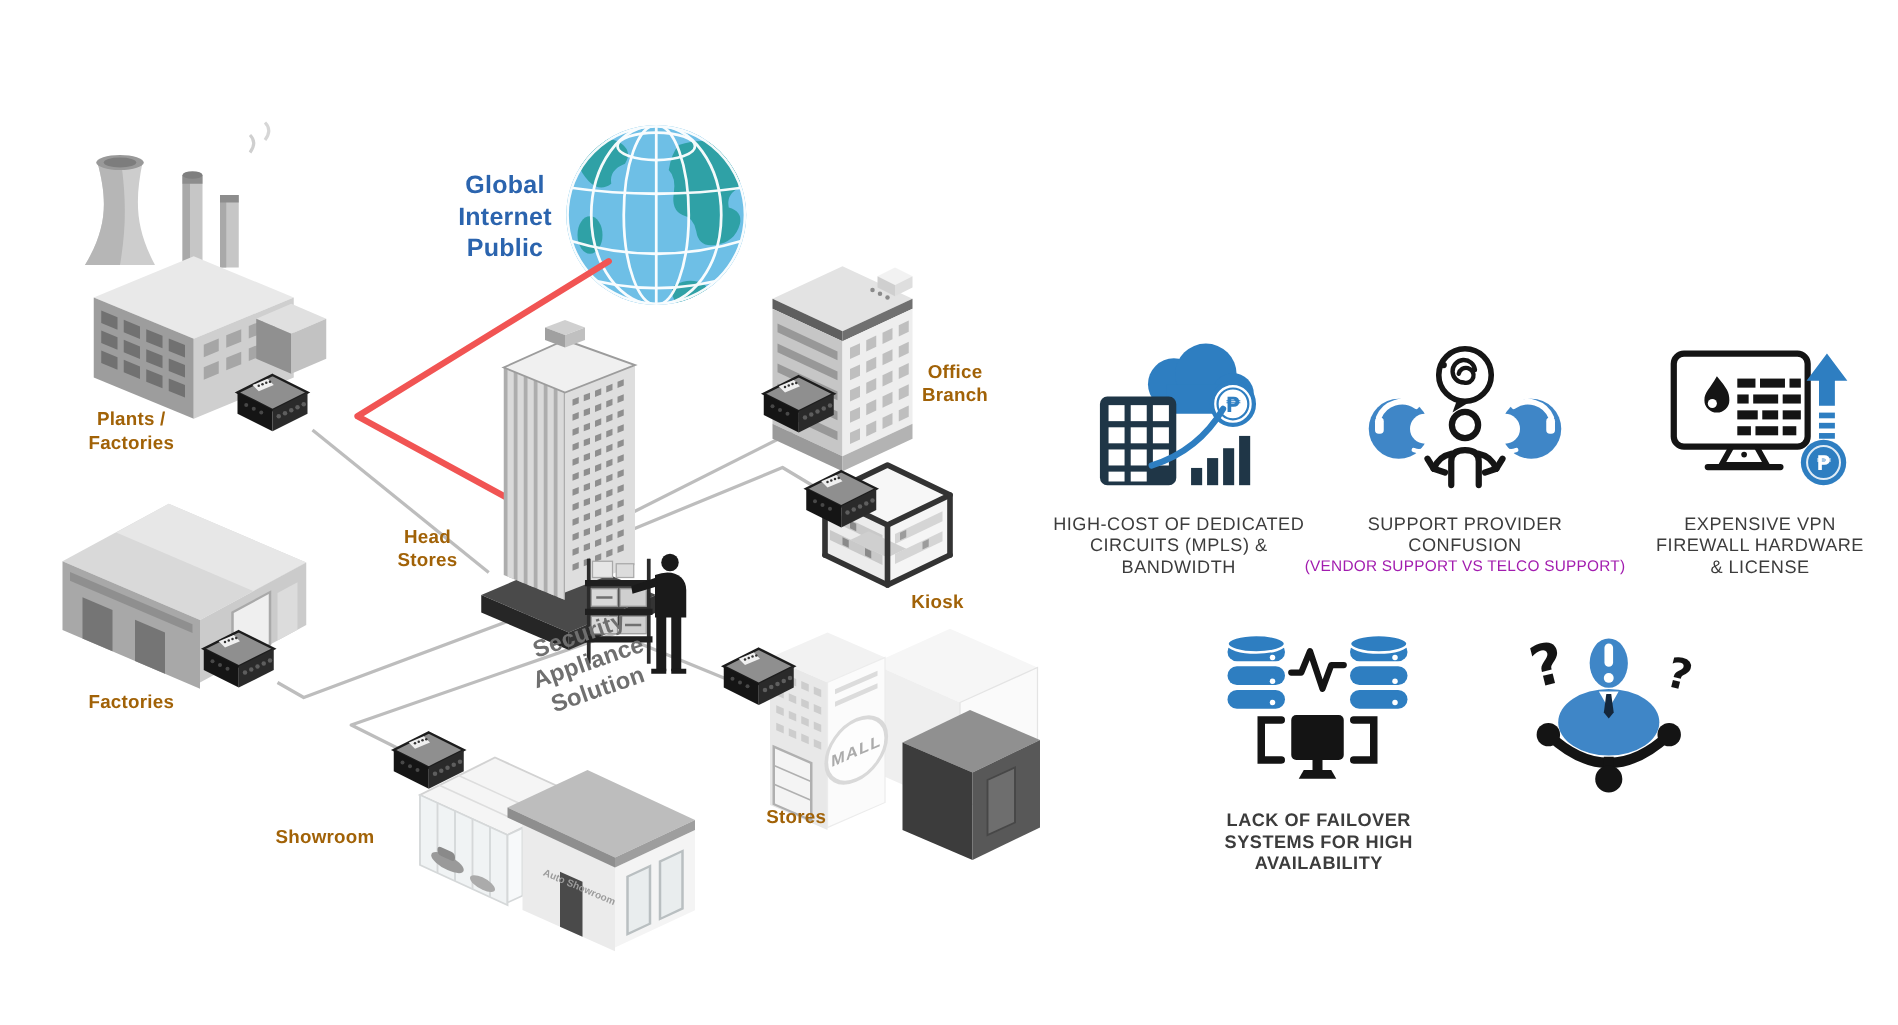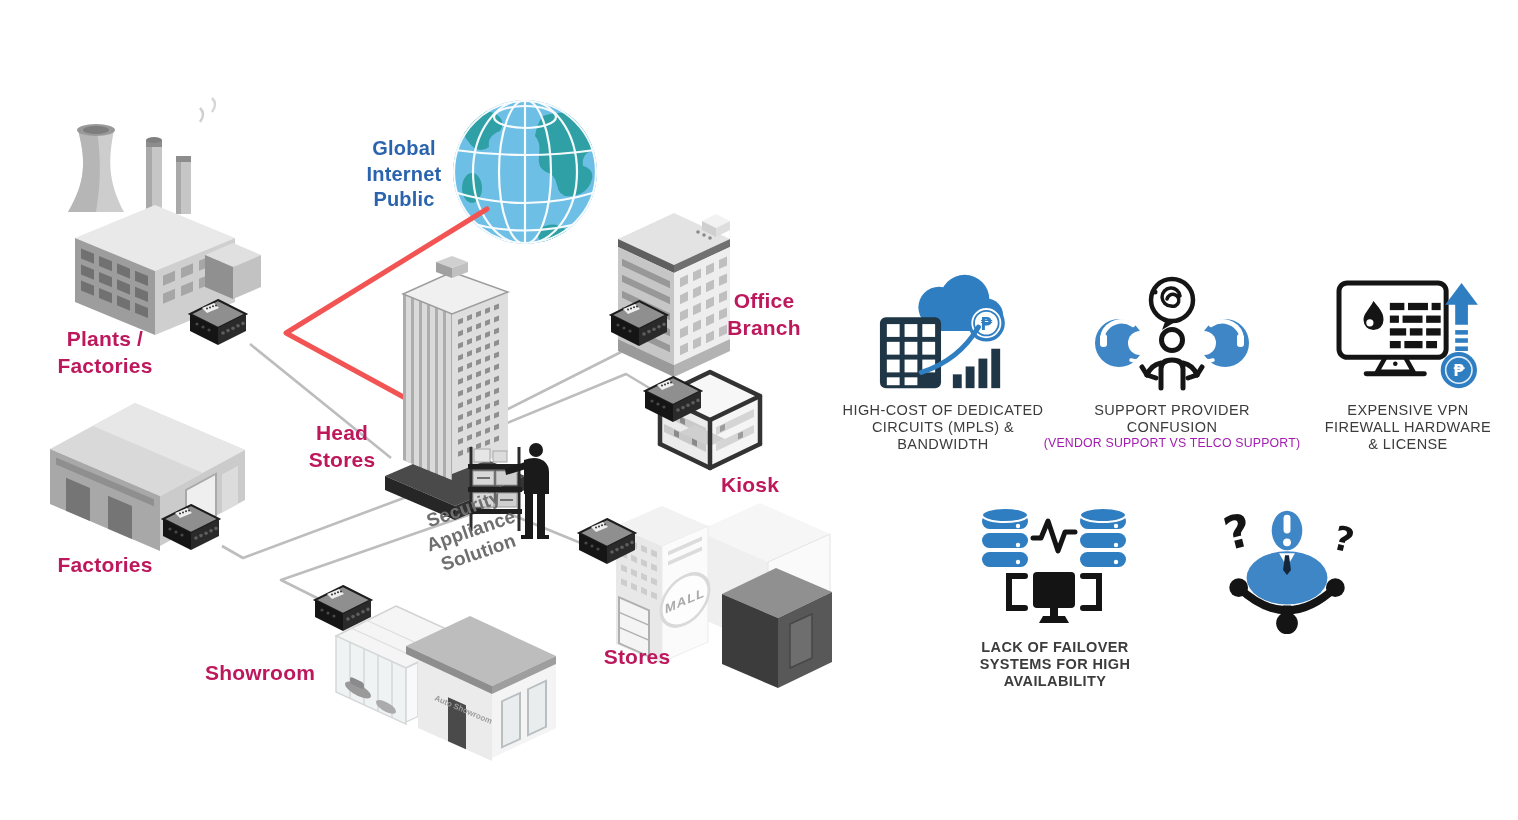--- a/index.html
+++ b/index.html
@@ -1,36 +1,36 @@
 <!DOCTYPE html>
 <html><head>
 <meta charset="utf-8">
 <style>
   * { margin:0; padding:0; box-sizing:border-box; }
   html,body { background:#ffffff; }
   body { font-family:"Liberation Sans", sans-serif; }
   .stage { position:relative; width:1518px; height:820px; background:#ffffff; overflow:hidden; }
   .diagram-svg { position:absolute; left:0; top:0; }
   .dlabel {
-    position:absolute; font-weight:700; font-size:21px; line-height:1.28;
-    color:#be185d; text-align:center; white-space:pre-line; letter-spacing:.2px;
+    position:absolute; font-weight:700; font-size:15px; line-height:1.28;
+    color:#a16207; text-align:center; white-space:pre-line; letter-spacing:.2px;
   }
   .dlabel.internet { color:#2B64AE; font-size:20px; }
   .dlabel.security { color:#6f6f6f; font-size:19px; transform:rotate(-19deg); line-height:1.22; }
   .sign-mall { font-family:"Liberation Sans",sans-serif; }
   .title {
     position:absolute; left:868px; top:98px; width:610px; text-align:center;
     font-size:44px; font-weight:800; letter-spacing:1.5px; line-height:1.2;
     color:#1B1B1B; white-space:pre-line;
   }
   .challenge { position:absolute; display:flex; flex-direction:column; align-items:center; }
   .ch-icon { height:138px; display:flex; align-items:center; justify-content:center; }
   .challenge.row2 .ch-icon { height:142px; }
   .ch-caption {
-    margin-top:2px; text-align:center; font-size:14.5px; line-height:1.18;
+    margin-top:12px; text-align:center; font-size:14.5px; line-height:1.18;
     letter-spacing:.4px; color:#3C3C3C; white-space:pre-line;
   }
   .ch-sub {
     text-align:center; font-size:12.3px; line-height:1.2; letter-spacing:.2px;
     color:#a21caf; white-space:pre-line;
   }
 </style>
 </head>
 <body>
 

